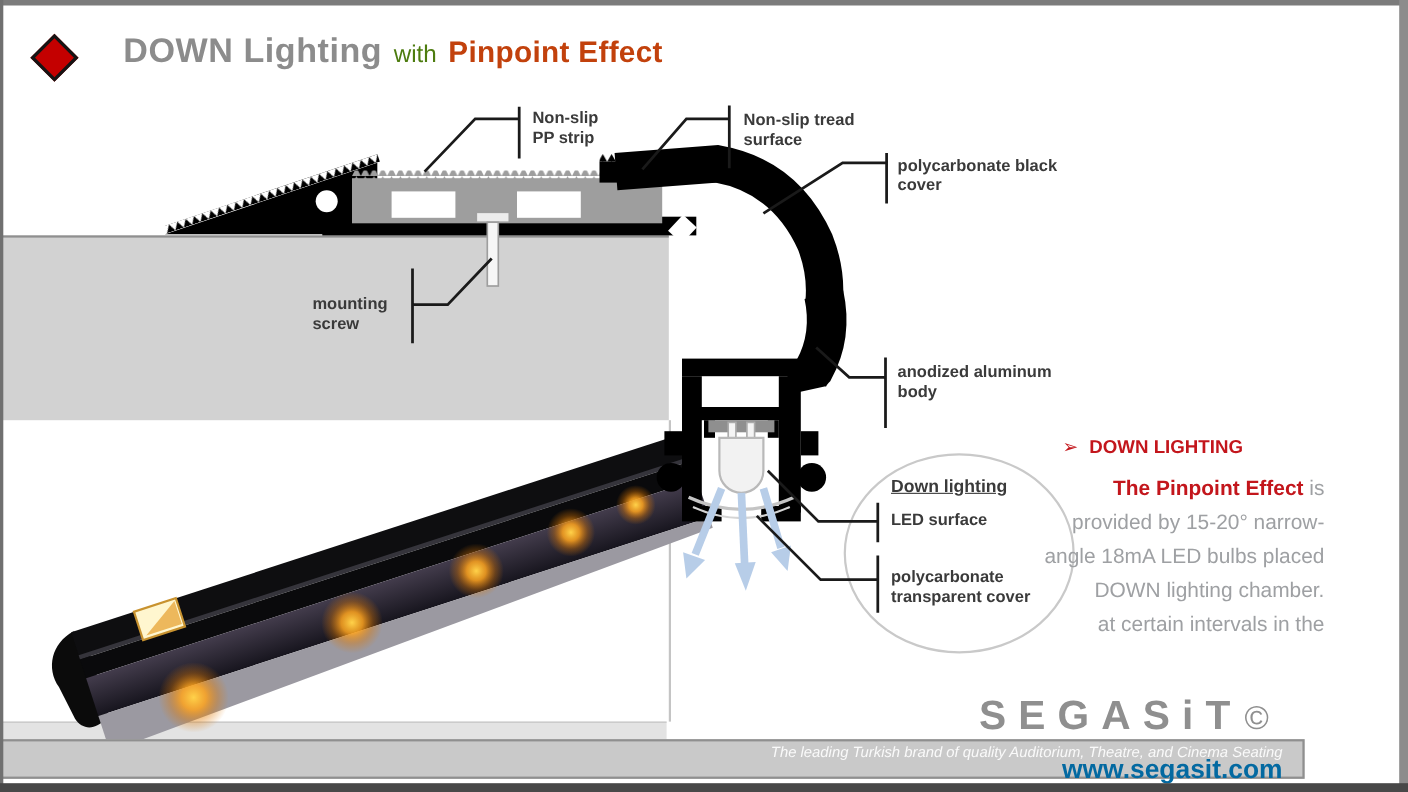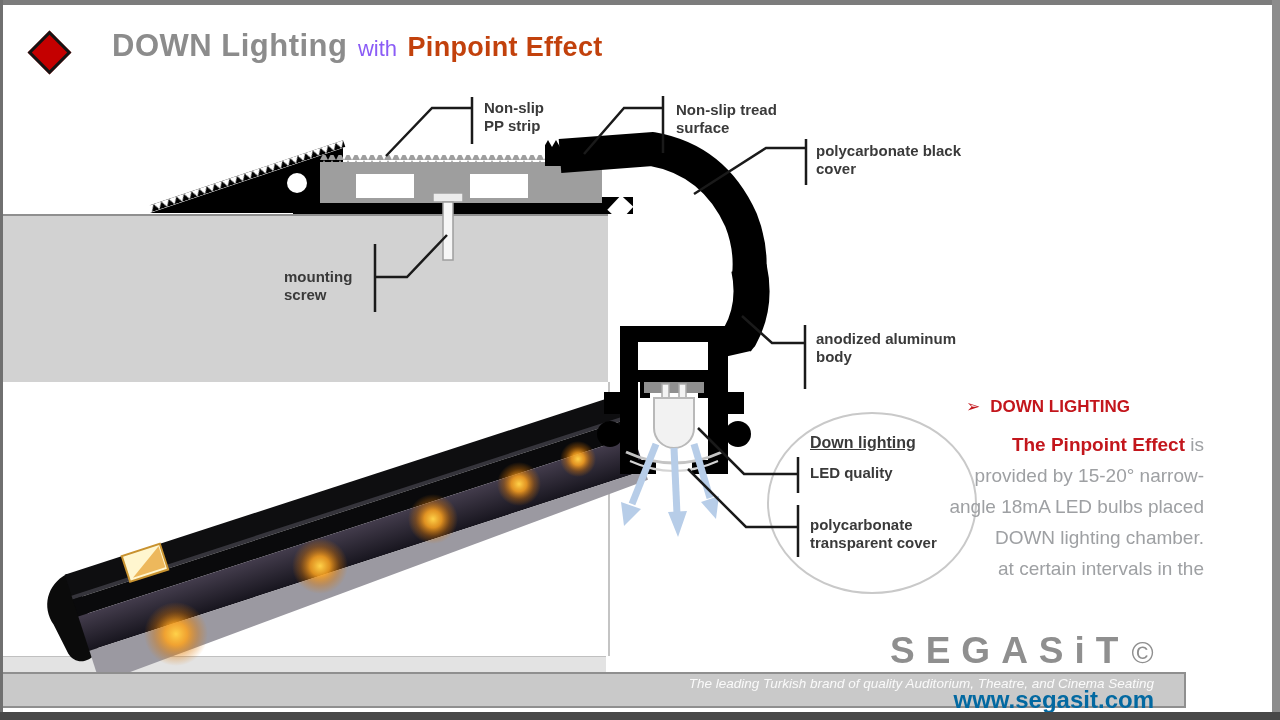--- a/index.html
+++ b/index.html
@@ -8,21 +8,21 @@
   .abs{position:absolute;}
   
   .border-top{left:0;top:0;width:1280px;height:5px;background:#7c7c7c;}
   .border-left{left:0;top:0;width:3px;height:720px;background:#707070;}
   .border-right{left:1272px;top:0;width:8px;height:720px;background:#8c8c8c;}
   .border-bottom{left:0;top:712px;width:1280px;height:8px;background:#484848;}
   
   .diamond{left:34px;top:37px;width:25px;height:25px;background:#c40000;border:3px solid #141414;transform:rotate(45deg);}
   .title{left:112px;top:28px;white-space:nowrap;}
   .title .main{font-size:31px;font-weight:bold;color:#8c8c8c;letter-spacing:.5px;}
-  .title .conn{font-size:22px;color:#8b5cf6;margin:0 6px;}
+  .title .conn{font-size:22px;color:#4d7c0f;margin:0 6px;}
   .title .accent{font-size:27px;font-weight:bold;color:#c2410c;letter-spacing:.3px;}
   
   .substrate{left:0;top:214px;width:608px;height:168px;background:#d2d2d2;border-top:2px solid #8f8f8f;}
   .photo-frame{left:0;top:382px;width:608px;height:274px;background:#ffffff;border-right:2px solid #c4c4c4;}
   .photo-bottom-strip{left:0;top:656px;width:606px;height:16px;background:#e3e3e3;border-top:1px solid #c0c0c0;}
   
   .lbl{font-size:15px;font-weight:bold;color:#3a3a3a;line-height:18px;white-space:nowrap;}
   .lbl-pp{left:484px;top:99px;}
   .lbl-tread{left:676px;top:101px;}
   .lbl-cover{left:816px;top:142px;}
@@ -34,21 +34,21 @@
   
   .callout-head{left:966px;top:396px;font-size:17px;font-weight:bold;color:#c3161c;white-space:nowrap;}
   .callout-head .bullet{margin-right:10px;font-weight:normal;}
   .callout-body{left:884px;top:429px;width:320px;text-align:right;font-size:19px;color:#9ea0a3;line-height:31px;}
   .callout-body .accent{font-weight:bold;color:#c3161c;}
   
   .logo{left:890px;top:630px;white-space:nowrap;color:#8f8f8f;}
   .logo .word{font-size:37px;font-weight:bold;letter-spacing:11px;}
   .logo .copy{font-size:30px;margin-left:2px;}
   .footer-band{left:0;top:672px;width:1186px;height:36px;background:#c9c9c9;border:2px solid #8f8f8f;
-               text-align:right;padding-right:30px;box-sizing:border-box;}
+               text-align:right;padding-right:18px;box-sizing:border-box;}
   .footer-tagline{font-size:13.5px;font-style:italic;color:#fafafa;margin-top:2px;}
   .footer-site{font-size:24px;font-weight:bold;color:#0369a1;line-height:18px;}
   svg{position:absolute;left:0;top:0;}
 </style>
 </head>
 <body>
 
 <div class="slide">
 
   <div class="abs substrate"></div>
@@ -195,21 +195,21 @@
   </div>
   <div class="abs lbl lbl-screw">
     <div>mounting</div>
     <div>screw</div>
   </div>
   <div class="abs lbl lbl-body">
     <div>anodized aluminum</div>
     <div>body</div>
   </div>
   <div class="abs lbl lbl-dl-title">Down lighting</div>
-  <div class="abs lbl lbl-led">LED quality</div>
+  <div class="abs lbl lbl-led">LED surface</div>
   <div class="abs lbl lbl-tcover">
     <div>polycarbonate</div>
     <div>transparent cover</div>
   </div>
 
   <div class="abs callout-head">
     <span class="bullet">➢</span><span>DOWN LIGHTING</span>
   </div>
   <div class="abs callout-body">
     <div><span class="accent">The Pinpoint Effect</span><span> is</span></div>

